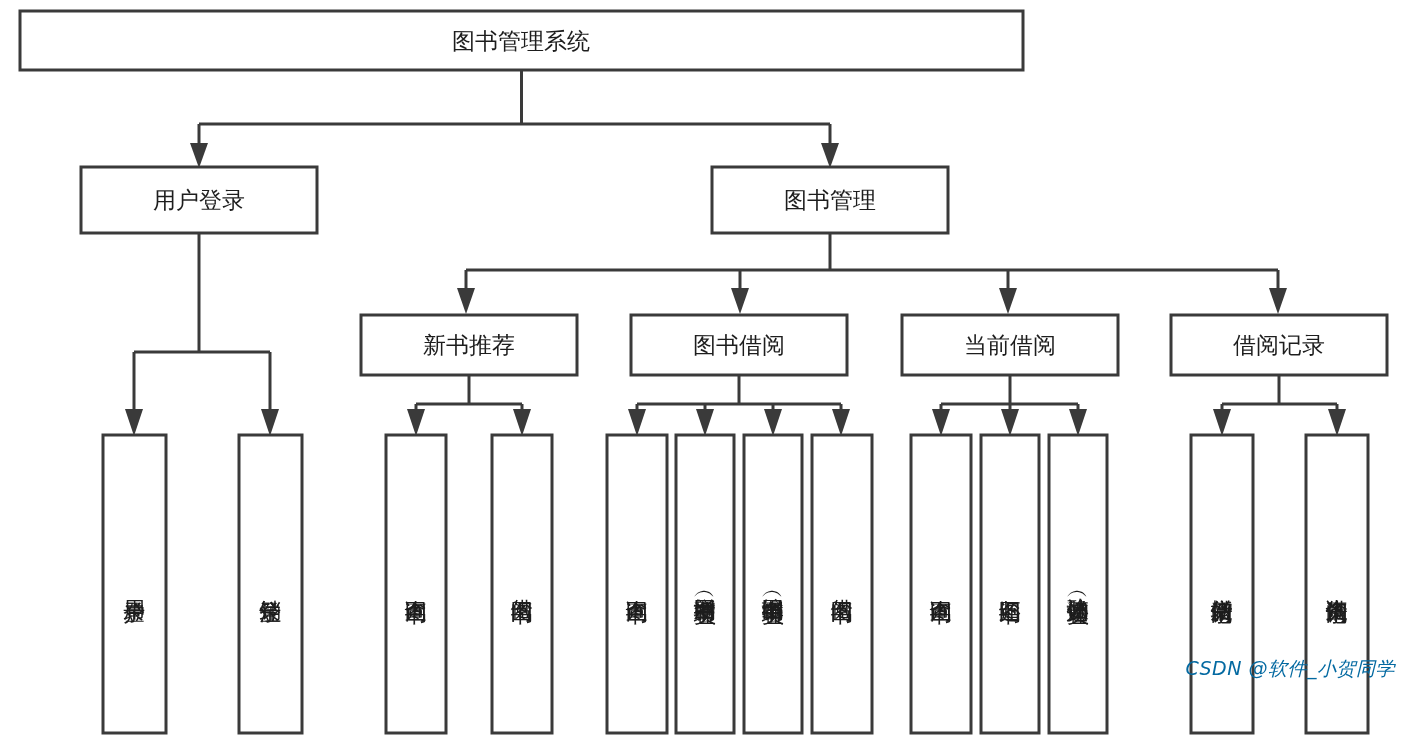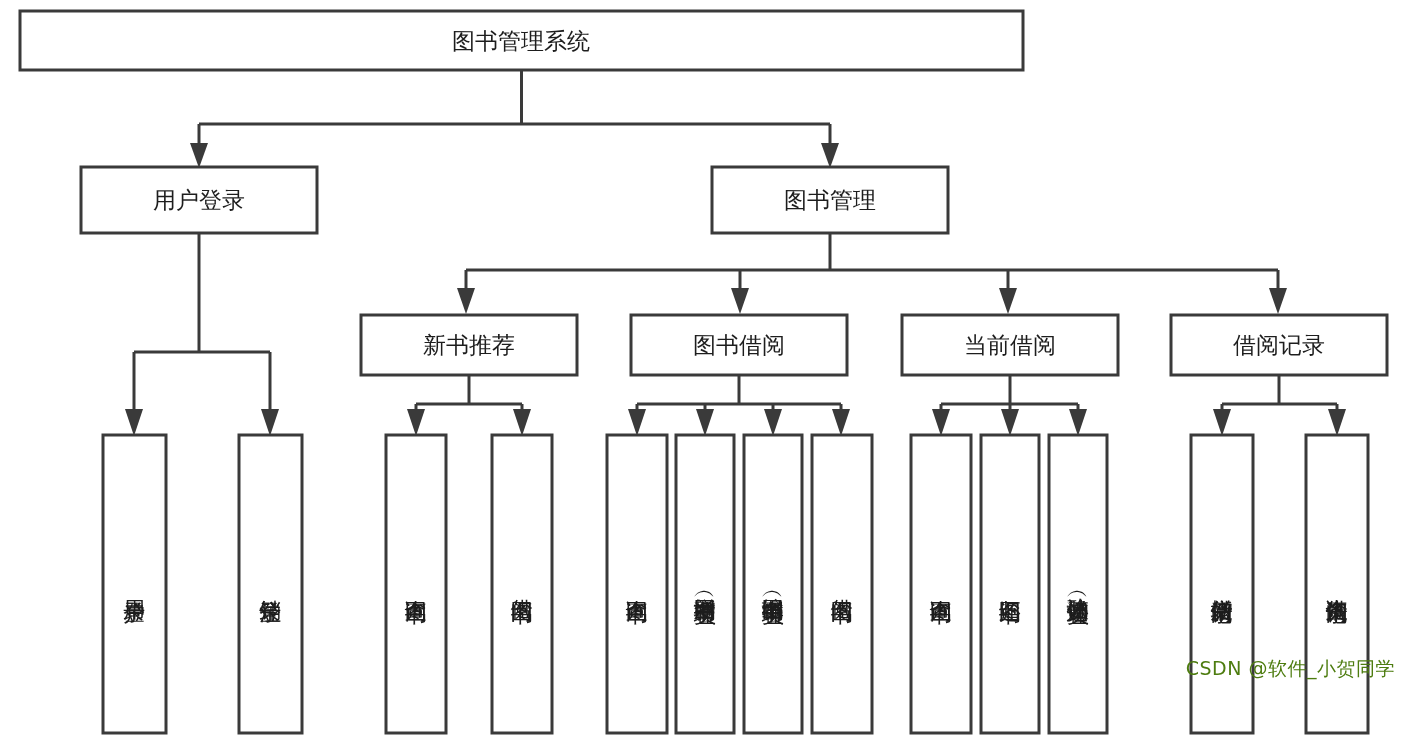--- a/index.html
+++ b/index.html
@@ -63,23 +63,24 @@
     text-align: center;
     white-space: nowrap;
     pointer-events: none;
   }
   .watermark {
     position: absolute;
     right: 10px;
     bottom: 8px;
     font-family: "DejaVu Sans", "Liberation Sans", sans-serif;
     font-size: 19px;
-    color: #4d7c0f;
+    color: #0369a1;
     white-space: nowrap;
     letter-spacing: 0.5px;
+    font-style: italic;
   }
 </style>
 </head>
 <body>
 
 <div id="diagram-root">
 
   <svg class="diagram-svg" viewBox="0 0 1405 747">
 
     <g>

